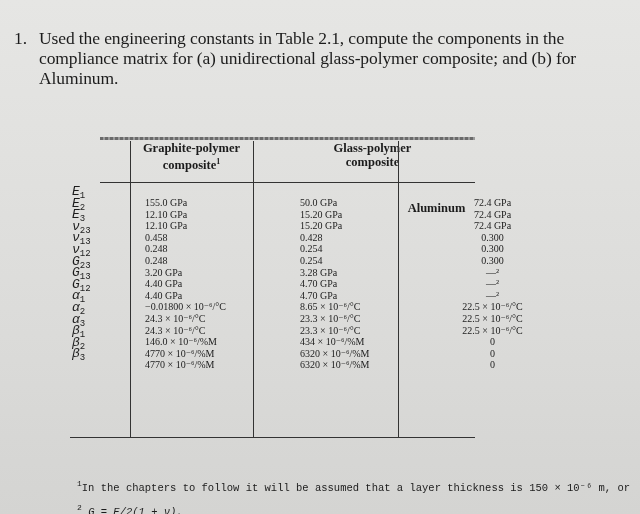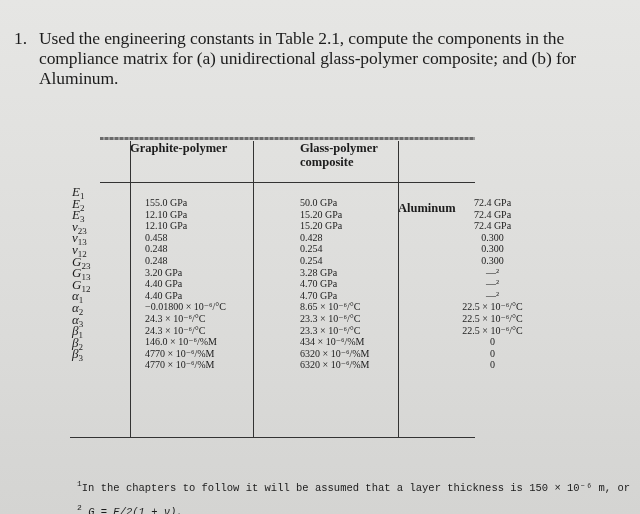--- a/index.html
+++ b/index.html
@@ -5,21 +5,21 @@
   html,body{margin:0;padding:0;}
   body{width:640px;height:514px;overflow:hidden;background:#e3e3e1;font-family:"Liberation Serif","DejaVu Serif",serif;color:#1c1c1c;position:relative;}
   .page{position:absolute;left:0;top:0;width:640px;height:514px;background:linear-gradient(180deg,#e6e6e4 0%,#dcdcda 60%,#d4d4d2 100%);}
   .question{position:absolute;left:14px;top:28px;width:600px;font-size:17.5px;line-height:20px;letter-spacing:-0.1px;}
   .qnum{position:absolute;left:0;top:0;}
   .qtext{position:absolute;left:25px;top:0;width:575px;}
   .caption{position:absolute;left:100px;top:111px;font-size:13px;font-style:italic;}
   .caption b{font-weight:bold;}
   .tbl{position:absolute;left:100px;top:137px;width:375px;}
   .rule-top{position:absolute;left:0;top:0;width:375px;height:3px;background:repeating-linear-gradient(90deg,#6a6a6a 0 3px,#9a9a9a 3px 5px);}
-  .hdr{position:absolute;top:4px;height:40px;font-weight:bold;font-size:12.5px;line-height:14px;}
+  .hdr{position:absolute;top:4px;height:40px;font-weight:bold;font-size:12.5px;text-align:center;line-height:14px;}
   .vline{position:absolute;width:1px;background:#333;}
   .hline{position:absolute;height:1px;background:#333;}
   .labels{position:absolute;left:100px;top:186px;width:30px;}
   .lab{height:11.6px;font-style:italic;font-size:13px;line-height:11.6px;position:relative;}
   .lab sub{font-size:9px;font-style:normal;vertical-align:-3px;}
   .col{position:absolute;top:197px;font-size:10px;line-height:11.6px;}
   .cell{height:11.6px;white-space:nowrap;}
   .col-al .cell{text-align:center;}
   .foot{position:absolute;left:77px;top:474px;font-size:10.5px;line-height:20px;font-family:Liberation Mono, monospace;}
   sup{font-size:8px;}
@@ -32,34 +32,35 @@
   <div class="question">
     <span class="qnum">1.</span>
     <span class="qtext">Used the engineering constants in Table 2.1, compute the components in the compliance matrix for (a) unidirectional glass-polymer composite; and (b) for Aluminum.</span>
   </div>
 
 
   <div class="tbl">
     <div class="rule-top"></div>
     <div class="hdr" style="left:30px;width:123px;">
       <div>Graphite-polymer</div>
+      <div><span>composite</span><sup>1</sup></div>
     </div>
     <div class="hdr" style="left:153px;width:145px;padding-left:47px;">
       <div>Glass-polymer</div>
       <div>composite</div>
     </div>
     <div class="hdr" style="left:298px;width:77px;top:24px;margin-top:40px;">Aluminum</div>
     <div class="hline" style="left:0;top:45px;width:375px;"></div>
     <div class="vline" style="left:30px;top:4px;height:296px;"></div>
     <div class="vline" style="left:153px;top:4px;height:296px;"></div>
     <div class="vline" style="left:298px;top:4px;height:296px;"></div>
     <div class="hline" style="left:-30px;top:300px;width:405px;"></div>
   </div>
 
-  <div class="labels" style="left:72px;" id="labels">
+  <div class="labels" style="left:72px;font-family:Liberation Mono, monospace;" id="labels">
       <div class="lab"><span>E</span><sub>1</sub></div>
       <div class="lab"><span>E</span><sub>2</sub></div>
       <div class="lab"><span>E</span><sub>3</sub></div>
       <div class="lab"><span>ν</span><sub>23</sub></div>
       <div class="lab"><span>ν</span><sub>13</sub></div>
       <div class="lab"><span>ν</span><sub>12</sub></div>
       <div class="lab"><span>G</span><sub>23</sub></div>
       <div class="lab"><span>G</span><sub>13</sub></div>
       <div class="lab"><span>G</span><sub>12</sub></div>
       <div class="lab"><span>α</span><sub>1</sub></div>

